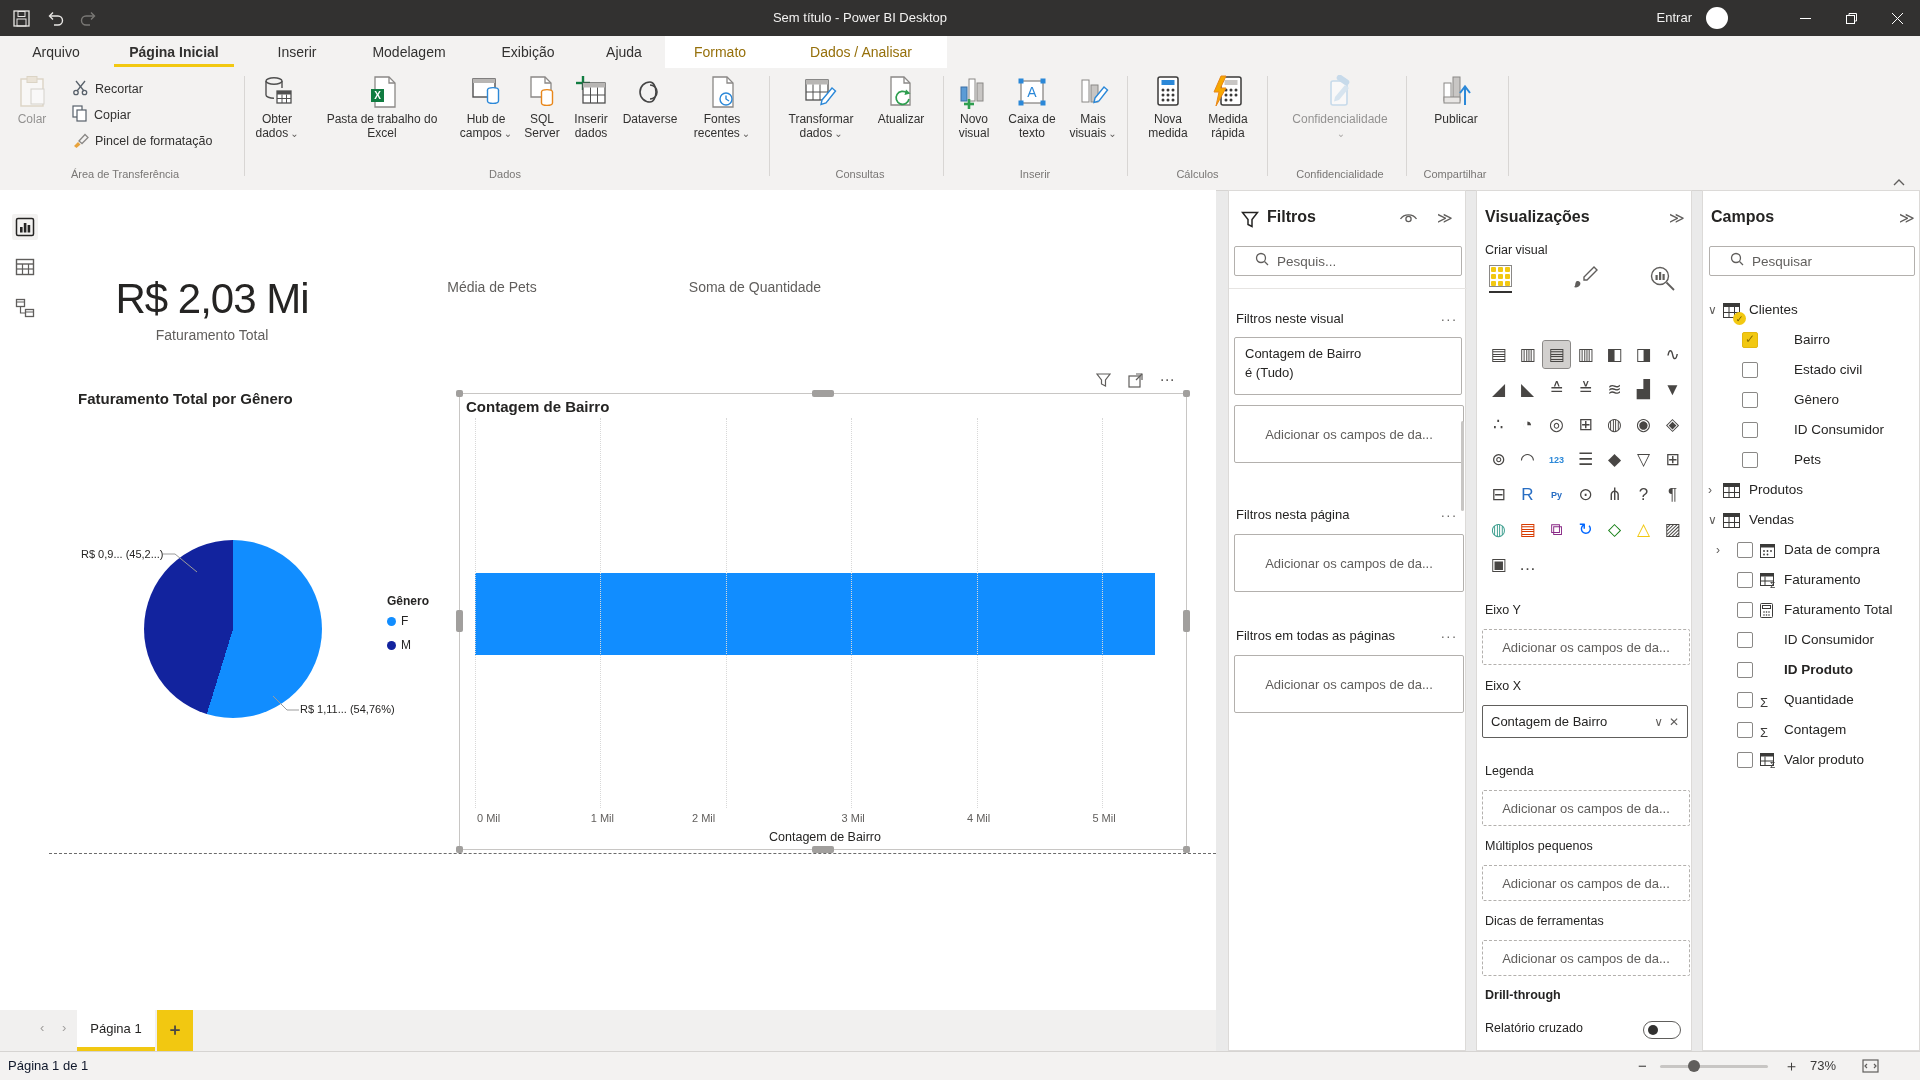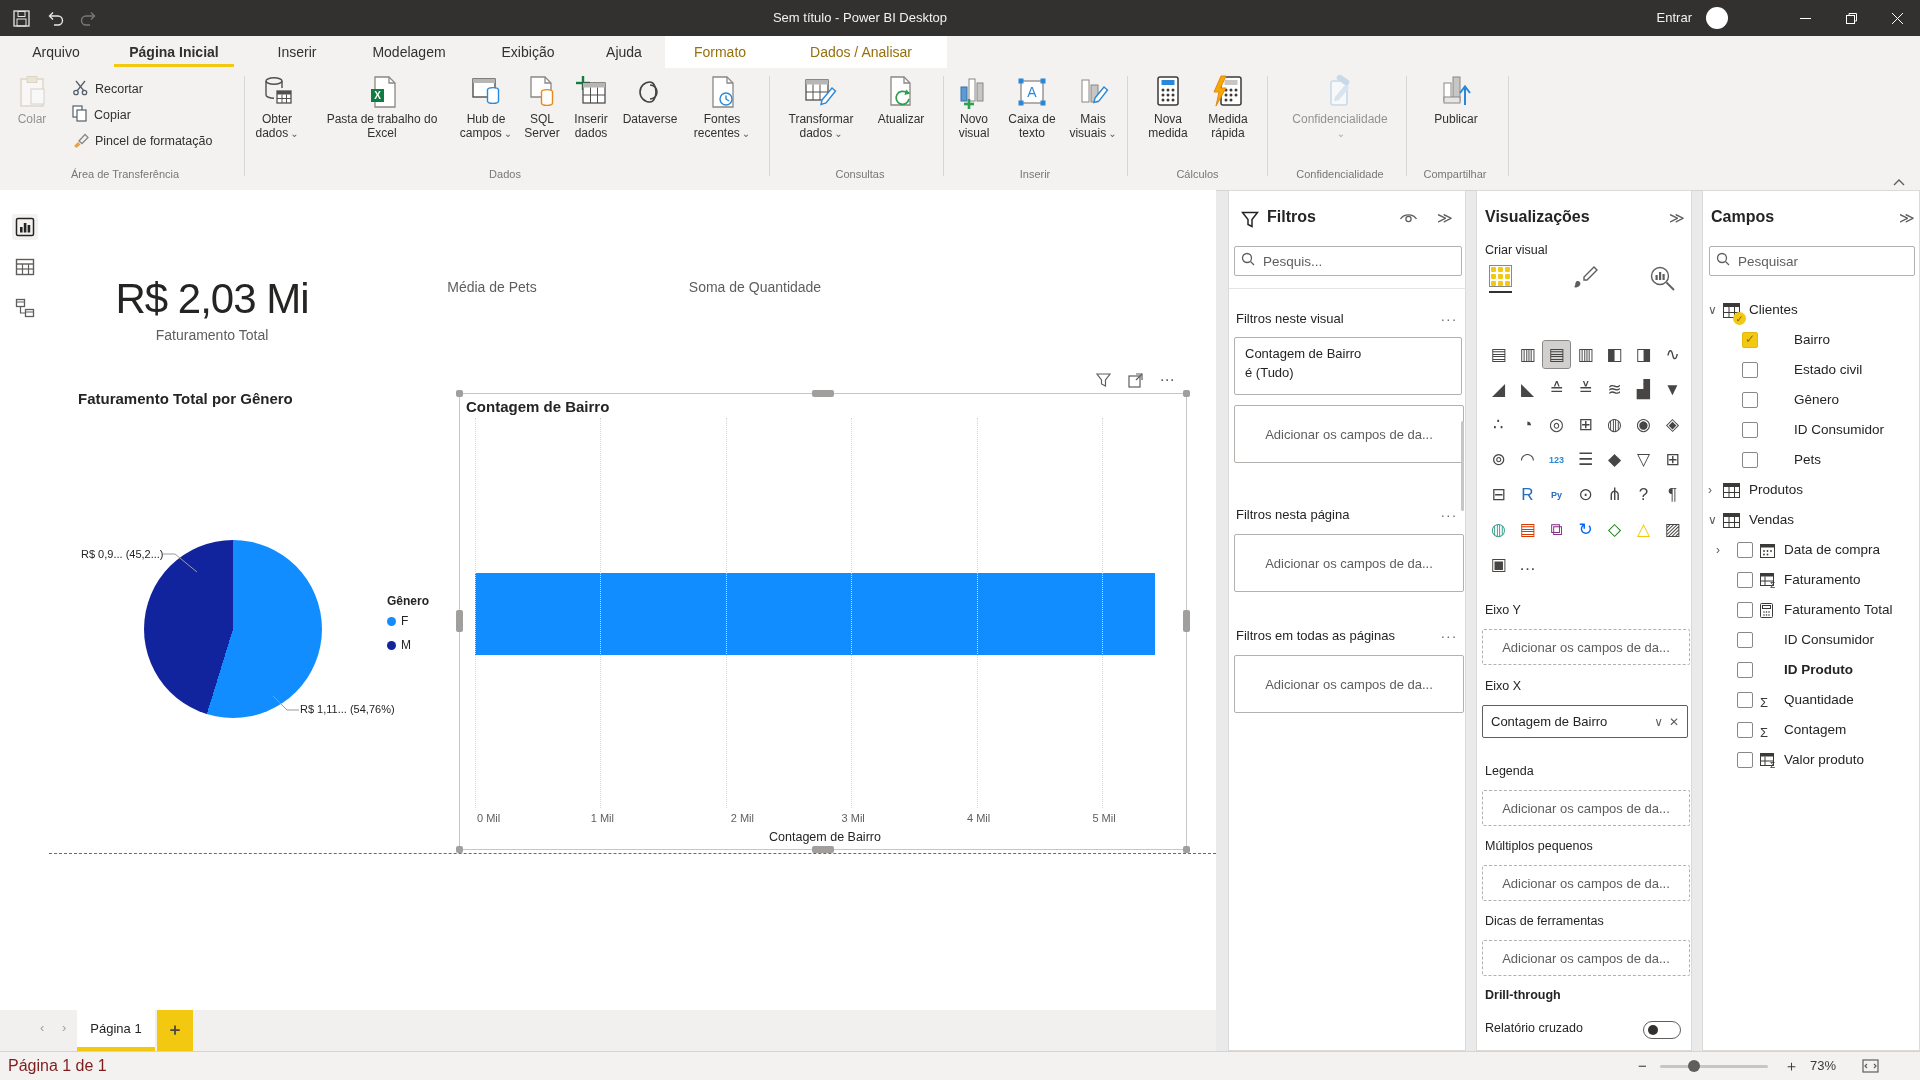--- a/index.html
+++ b/index.html
@@ -58,21 +58,21 @@
   .h-c{width:7px;height:7px;}
   .h-h{width:22px;height:7px;}
   .h-v{width:7px;height:22px;}
   #visual-hover-icons{position:absolute;left:634px;top:-23px;display:flex;gap:14px;align-items:center;}
   .vh-ic{width:18px;height:18px;display:flex;align-items:center;justify-content:center;color:#605e5c;cursor:pointer;font-size:15px;}
   #page-dash{position:absolute;left:0;top:663px;width:1167px;border-top:1px dashed #6b6b6b;}
   
   .panel{position:absolute;top:190px;height:861px;background:#fff;border:1px solid #dcdad8;box-sizing:border-box;}
   .p-title{position:absolute;font-size:16px;font-weight:600;color:#252423;}
   .p-collapse{position:absolute;font-size:15px;color:#605e5c;cursor:pointer;}
-  .searchbox{position:absolute;height:30px;border:1px solid #b3b0ad;border-radius:2px;background:#fff;display:flex;align-items:center;padding:0 6px;gap:6px;box-sizing:border-box;}
+  .searchbox{position:absolute;height:30px;border:1px solid #b3b0ad;border-radius:2px;background:#fff;display:flex;align-items:center;padding:0 20px;gap:6px;box-sizing:border-box;}
   .searchbox input{border:none;outline:none;font-size:13.5px;color:#323130;width:100%;font-family:inherit;background:transparent;}
   .searchbox input::placeholder{color:#605e5c;}
   .sec-title{position:absolute;font-size:13px;color:#252423;}
   .sec-more{position:absolute;font-size:13px;color:#605e5c;letter-spacing:2px;cursor:pointer;}
   .dropbox{position:absolute;border:1px solid #b3b0ad;border-radius:2px;display:flex;align-items:center;justify-content:center;font-size:13px;color:#605e5c;text-align:center;cursor:pointer;background:#fff;}
   .dropbox.dashed{border-style:dashed;}
   .filter-card{position:absolute;border:1px solid #b3b0ad;border-radius:2px;background:#fff;font-size:13px;color:#252423;padding:8px 10px;box-sizing:border-box;cursor:pointer;}
   .filter-card .l2{margin-top:4px;}
   .well-label{position:absolute;font-size:12.5px;color:#252423;}
   .pill{position:absolute;border:1px solid #605e5c;border-radius:2px;background:#fff;display:flex;align-items:center;font-size:13px;color:#252423;padding:0 8px;box-sizing:border-box;cursor:pointer;}
@@ -97,21 +97,21 @@
   .f-icon{position:absolute;left:57px;top:7px;}
   .f-sg{font-size:13px;color:#3b3a39;}
   
   #pagebar{position:absolute;left:0;top:1010px;width:1216px;height:41px;background:#f1f0ef;}
   .pg-arrow{position:absolute;top:10px;font-size:13px;color:#a19f9d;cursor:pointer;}
   #pg-tab{position:absolute;left:77px;top:0;width:78px;height:41px;background:#fff;text-align:center;cursor:pointer;}
   #pg-tab .lb{line-height:38px;font-size:13px;color:#252423;}
   #pg-tab::after{content:"";position:absolute;left:0;right:0;bottom:0;height:4px;background:#f2c811;}
   #pg-plus{position:absolute;left:157px;top:0;width:36px;height:41px;background:#f2c811;color:#484644;font-size:17px;font-weight:bold;text-align:center;line-height:40px;cursor:pointer;}
   #statusbar{position:absolute;left:0;top:1051px;width:1920px;height:29px;background:#f3f2f1;border-top:1px solid #d6d4d2;box-sizing:border-box;}
-  #sb-pageinfo{position:absolute;left:8px;top:0;line-height:28px;font-size:16px;color:#7f1d1d;}
+  #sb-pageinfo{position:absolute;left:8px;top:0;line-height:28px;font-size:13px;color:#0f172a;}
   .zoom-btn{position:absolute;top:0;line-height:28px;font-size:15px;color:#3b3a39;cursor:pointer;}
   #zoom-track{position:absolute;left:1660px;top:13px;width:108px;height:3px;background:#c8c6c4;border-radius:2px;cursor:pointer;}
   #zoom-knob{position:absolute;left:1688px;top:8px;width:12px;height:12px;border-radius:50%;background:#605e5c;cursor:pointer;}
   #sb-zoom{position:absolute;left:1810px;top:0;line-height:28px;font-size:13px;color:#3b3a39;}
   #ribbon-collapse{position:absolute;left:1893px;top:104px;color:#605e5c;cursor:pointer;}
 </style>
 </head>
 <body>
 
 <div id="app">
@@ -503,21 +503,21 @@
 
     <div id="bar-visual">
       <div id="bar-title">Contagem de Bairro</div>
       <div id="bar-plot">
         <div id="bar-rect" style="left: 0px; width: 680px; background: rgb(17, 141, 255);"></div>
       <div class="gridline" style="left: 0px;"></div>
           <div class="tick-lb" style="left: 2px; text-align: left;">0 Mil</div>
           <div class="gridline" style="left: 125.4px;"></div>
           <div class="tick-lb" style="left: 103.4px; text-align: center;">1 Mil</div>
           <div class="gridline" style="left: 250.8px;"></div>
-          <div class="tick-lb" style="left: 231px; text-align: right;">2 Mil</div>
+          <div class="tick-lb" style="left: 217px; text-align: left;">2 Mil</div>
           <div class="gridline" style="left: 376.2px;"></div>
           <div class="tick-lb" style="left: 354.2px; text-align: center;">3 Mil</div>
           <div class="gridline" style="left: 501.6px;"></div>
           <div class="tick-lb" style="left: 479.6px; text-align: center;">4 Mil</div>
           <div class="gridline" style="left: 627px;"></div>
           <div class="tick-lb" style="left: 605px; text-align: center;">5 Mil</div>
         </div>
       <div id="bar-axis-title">Contagem de Bairro</div>
 
       <div class="handle h-c" style="left:-4px;top:-4px"></div>

